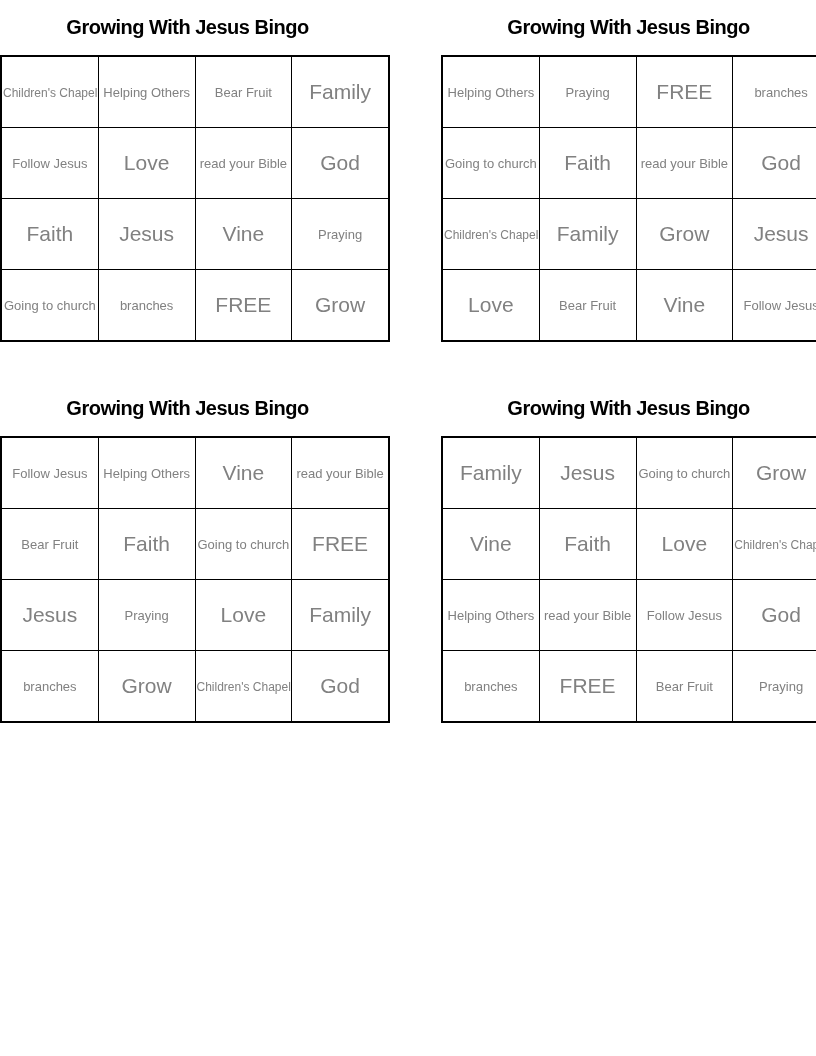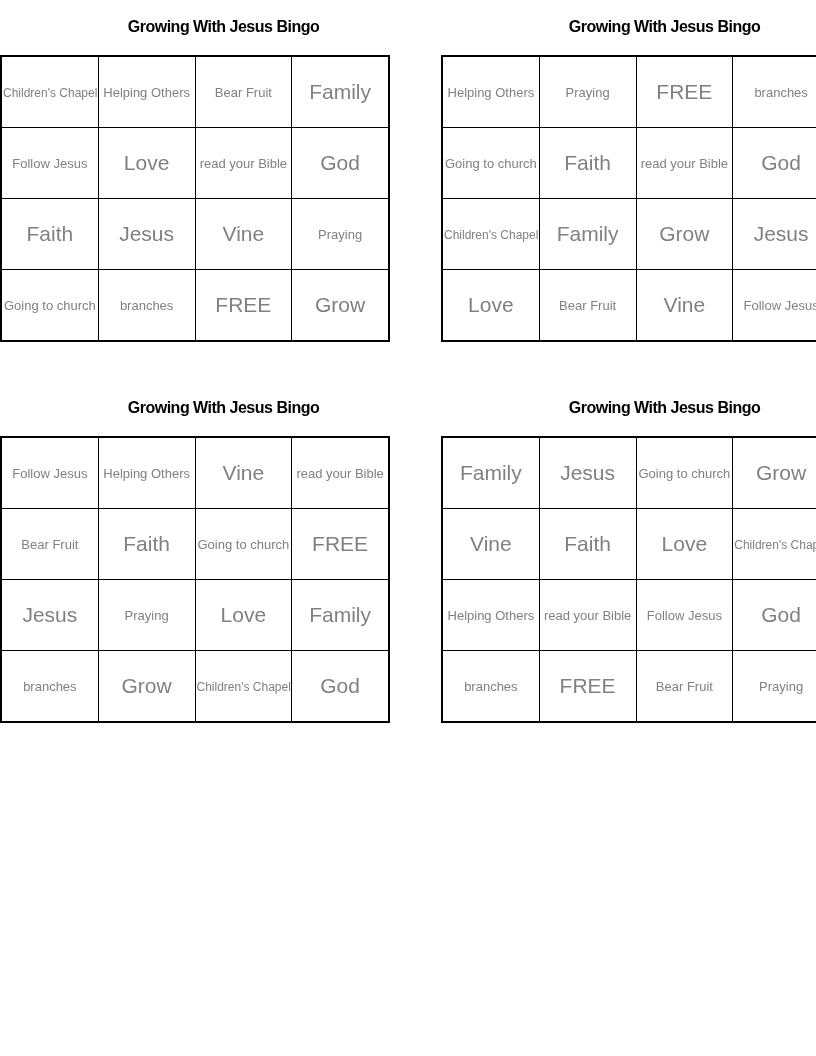--- a/index.html
+++ b/index.html
@@ -12,25 +12,24 @@
   }
   .card { position: absolute; width: 375px; height: 337px; }
   #card-0 { left: 0px;   top: 0px; }
   #card-1 { left: 441px; top: 0px; }
   #card-2 { left: 0px;   top: 381px; }
   #card-3 { left: 441px; top: 381px; }
   .card-title {
     position: absolute; top: 12px; left: 0; width: 100%;
     margin: 0;
     text-align: center;
-    font-size: 16px; line-height: 30px;
+    font-size: 20px; line-height: 30px;
     font-weight: 600;
     letter-spacing: -0.5px;
     color: #000000;
-    padding-left: 36px;
   }
   table.grid {
     position: absolute; top: 55px; left: 0;
     width: 375px;
     border-collapse: collapse;
     table-layout: fixed;
     border: 2px solid #000000;
   }
   table.grid td {
     width: 93.75px; height: 70px;

